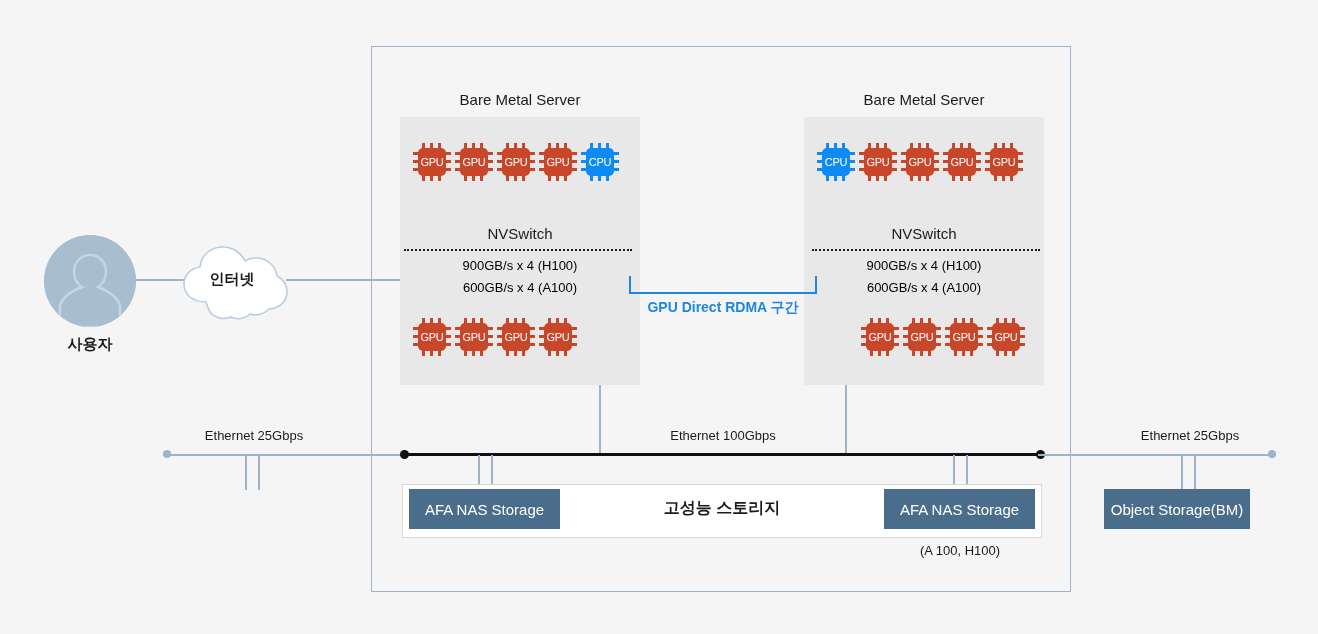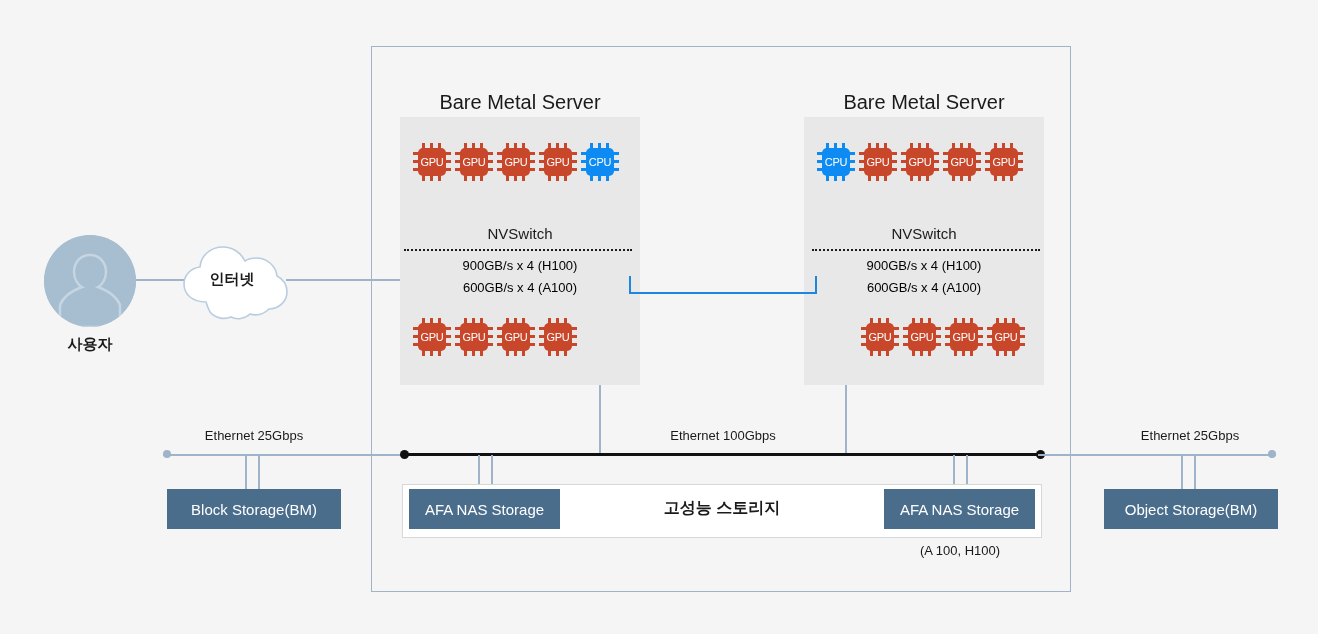--- a/index.html
+++ b/index.html
@@ -37,21 +37,21 @@
     font-weight: bold;
     letter-spacing: -0.2px;
     background: #f5f5f5;
     padding: 0 8px;
     box-sizing: border-box;
     color: #111;
   }
 
   
   .server-label {
-    font-size: 20px;
+    font-size: 15px;
     text-align: center;
     color: #1a1a1a;
     width: 240px;
   }
   .server-box {
     width: 240px; height: 268px;
     background: #e8e8e8;
   }
   .chip-row {
     position: absolute;
@@ -590,20 +590,21 @@
           <span class="pin h l q3"></span>
         <span class="pin h r q1"></span>
           <span class="pin h r q2"></span>
           <span class="pin h r q3"></span>
         </div>
       <div class="body">GPU</div>
     </div>
   </div>
 
   <div class="abs" id="rdma-bracket"></div>
+  <div class="abs" id="rdma-label">GPU Direct RDMA 구간</div>
 
   <div class="abs vline" style="left:599px; top:385px; height:70px;"></div>
   <div class="abs vline" style="left:845px; top:385px; height:70px;"></div>
 
   <div class="abs hline" style="left:163px; top:454px; width:245px;"></div>
   <div class="abs dot-blue" style="left:163px; top:450px;"></div>
 
   <div class="abs hline-black" style="left:404px; top:453px; width:638px;"></div>
   <div class="abs dot-black" style="left:400px; top:450px;"></div>
   <div class="abs dot-black" style="left:1036px; top:450px;"></div>
@@ -623,31 +624,28 @@
 
   <div class="abs vline" style="left:953px; top:455px; height:35px;"></div>
   <div class="abs vline" style="left:966px; top:455px; height:35px;"></div>
 
   <div class="abs vline" style="left:1181px; top:455px; height:35px;"></div>
   <div class="abs vline" style="left:1194px; top:455px; height:35px;"></div>
 
   <div class="abs" id="hpc-storage-panel"></div>
   <div class="abs" id="hpc-storage-label">고성능 스토리지</div>
 
-  <div class="abs storage-box" style="left:167px; top:489px; width:174px;">
-    <span>Block Storage(BM)</span>
-  </div>
 
   <div class="abs storage-box" style="left:409px; top:489px; width:151px;">
     <span>AFA NAS Storage</span>
   </div>
 
   <div class="abs storage-box" style="left:884px; top:489px; width:151px;">
     <span>AFA NAS Storage</span>
   </div>
 
-  <div class="abs storage-box" style="left:1104px; top:489px; width:174px;">
+  <div class="abs storage-box" style="left:1104px; top:489px; width:146px;">
     <span>Object Storage(BM)</span>
   </div>
 
   <div class="abs" id="gpu-model-note">(A 100, H100)</div>
 
 </div>
 
 </body></html>

